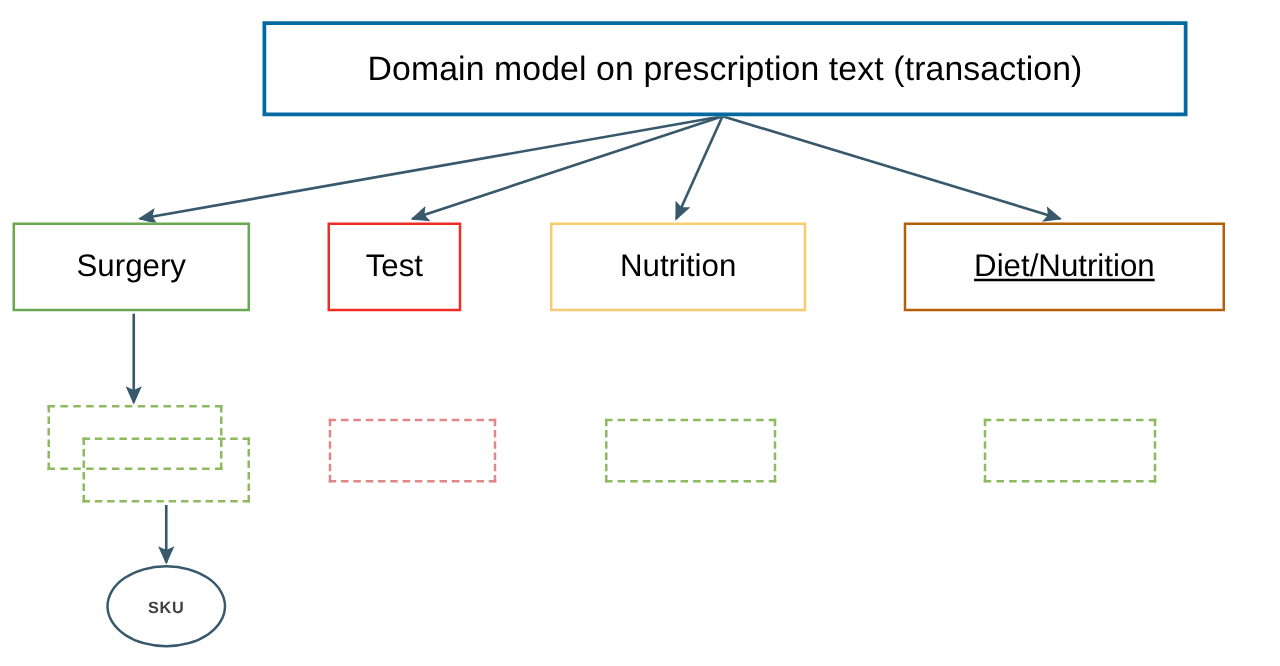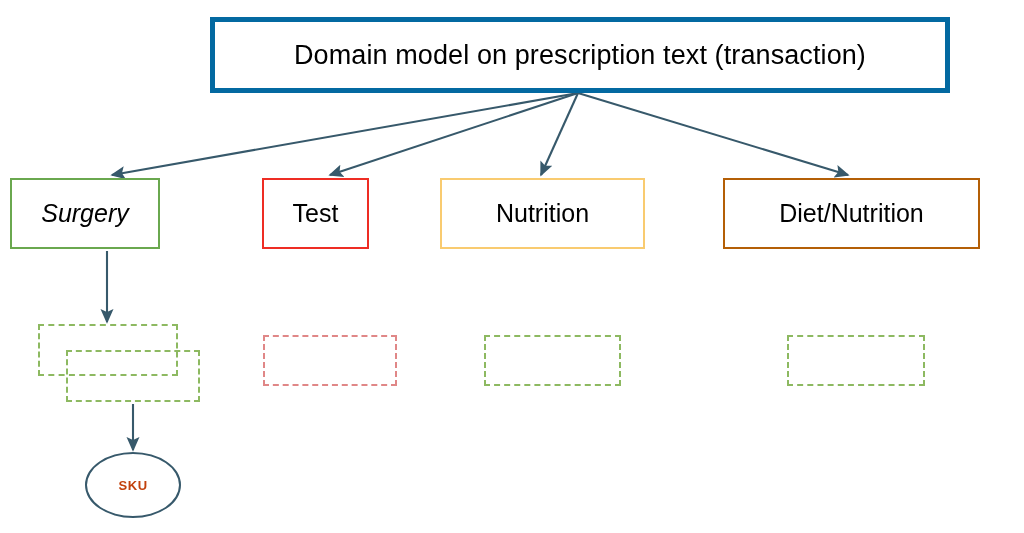--- a/index.html
+++ b/index.html
@@ -32,54 +32,54 @@
     align-items: center;
     justify-content: center;
     background: #ffffff;
     color: #000000;
   }
   .title-node {
     left: 210px;
     top: 17px;
     width: 740px;
     height: 76px;
-    border: 5px solid #0369a1;
+    border: 3px solid #0369a1;
     font-size: 27px;
     letter-spacing: 0.1px;
   }
   .cat-node {
     height: 71px;
     font-size: 25px;
     border-width: 2px;
     border-style: solid;
   }
   .cat-surgery {
     left: 10px;
     top: 178px;
-    width: 150px;
+    width: 190px;
     border-color: #6aa84f;
-    font-style: italic;
   }
   .cat-test {
     left: 262px;
     top: 178px;
     width: 107px;
     border-color: #ee2d24;
   }
   .cat-medication {
     left: 440px;
     top: 178px;
     width: 205px;
     border-color: #f9cb70;
   }
   .cat-diet {
     left: 723px;
     top: 178px;
     width: 257px;
     border-color: #b45f06;
+    text-decoration: underline;
   }
   .ghost {
     position: absolute;
     box-sizing: border-box;
     border-width: 2px;
     border-style: dashed;
     background: transparent;
   }
   .ghost-green { border-color: #8db961; }
   .ghost-red   { border-color: #e08787; }
@@ -96,21 +96,21 @@
     top: 452px;
     width: 96px;
     height: 66px;
     box-sizing: border-box;
     border: 2px solid #37596b;
     border-radius: 50%;
     display: flex;
     align-items: center;
     justify-content: center;
     background: #ffffff;
-    color: #c2410c;
+    color: #404040;
     font-size: 13px;
     font-weight: bold;
     letter-spacing: 0.6px;
   }
 </style>
 </head>
 <body>
 
 <div id="canvas">
 

